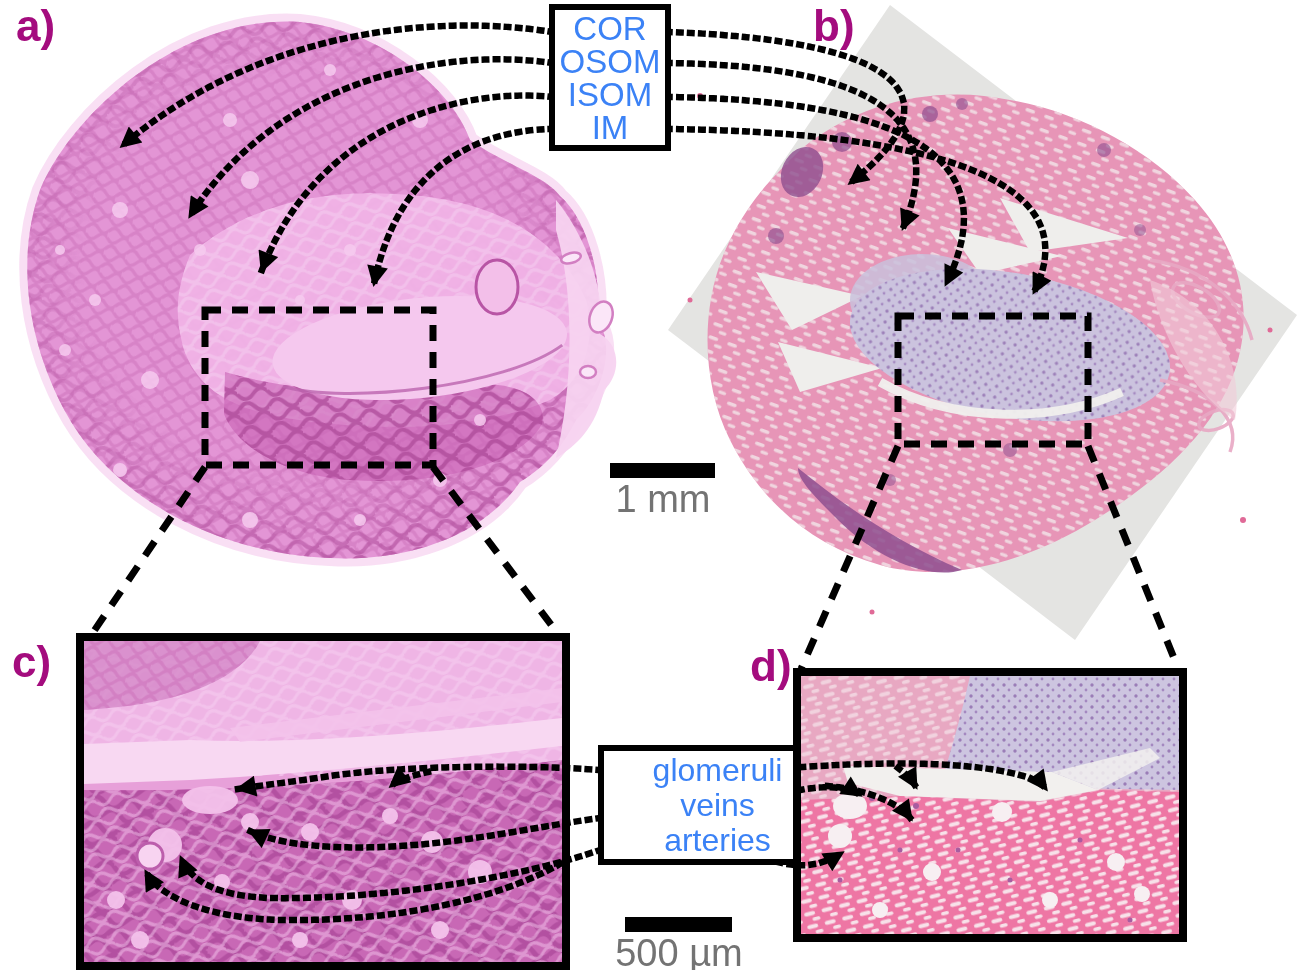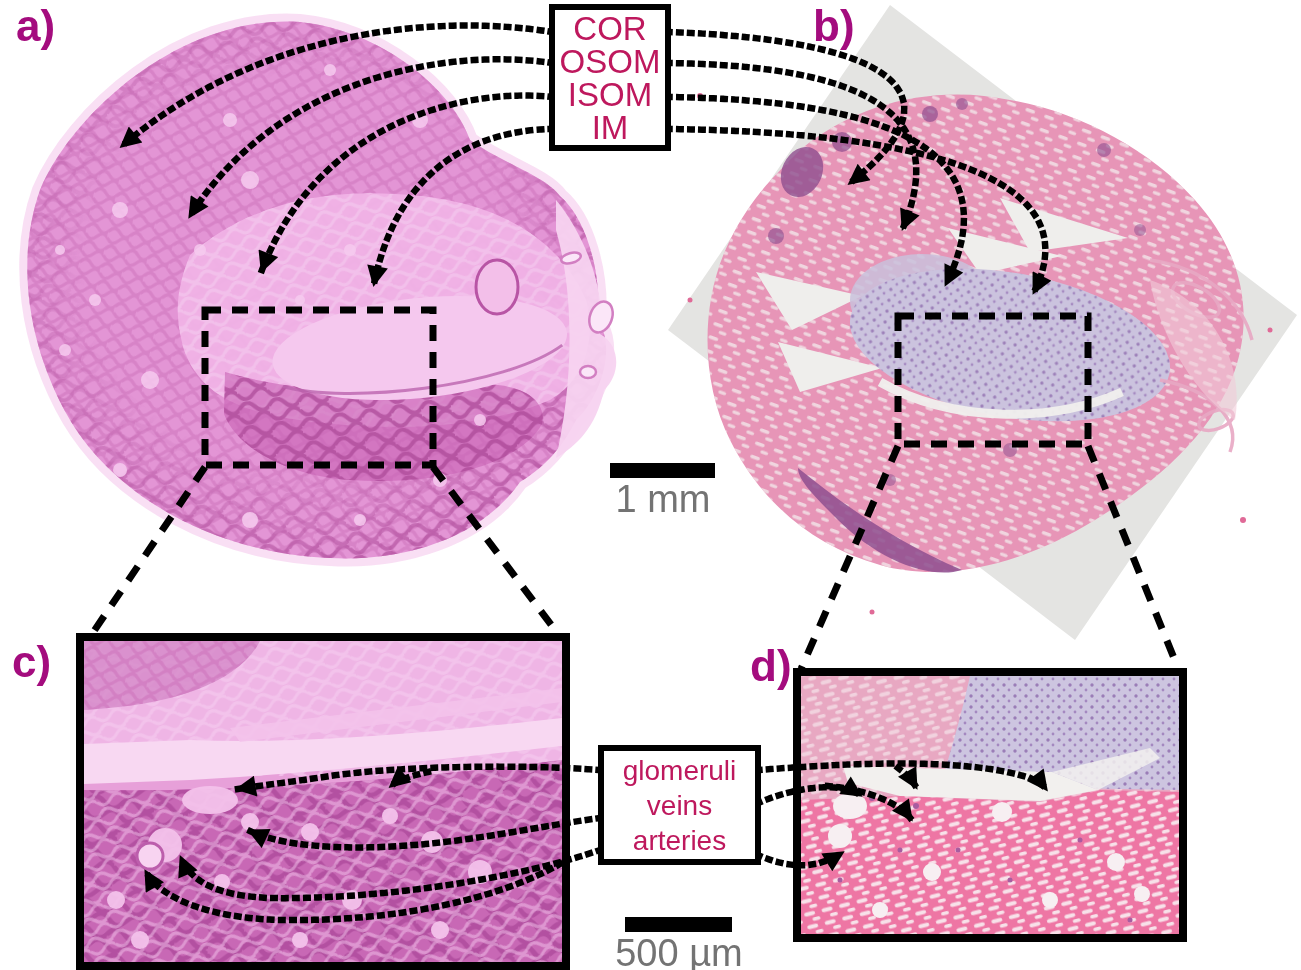--- a/index.html
+++ b/index.html
@@ -9,24 +9,24 @@
   }
   .layer{position:absolute;left:0;top:0;width:1301px;height:970px;}
   .artwork{z-index:1;}
   .overlay{z-index:4;pointer-events:none;}
   .panel-letter{
     position:absolute;z-index:6;font-size:44px;font-weight:bold;line-height:1;
   }
   .labelbox{
     position:absolute;z-index:6;background:#ffffff;border:6px solid #000;
     display:flex;flex-direction:column;justify-content:center;align-items:center;
-    text-align:center;color:#be185d;
+    text-align:center;color:#3b82f6;
   }
   .regions-box{left:549px;top:4px;width:110px;height:135px;font-size:33px;line-height:33px;}
-  .vessels-box{left:598px;top:745px;width:151px;height:108px;font-size:28px;line-height:35px;}
+  .vessels-box{left:598px;top:745px;width:151px;height:108px;font-size:32px;line-height:35px;padding-left:38px;}
   .scalebar{position:absolute;z-index:6;background:#000;}
   .bar-1mm{left:610px;top:463px;width:105px;height:15px;}
   .bar-500um{left:625px;top:917px;width:107px;height:15px;}
   .scalebar-label{
     position:absolute;z-index:6;text-align:center;font-size:38px;color:#737373;line-height:1.1;
   }
   .lbl-1mm{left:598px;top:479px;width:130px;}
   .lbl-500um{left:613px;top:933px;width:132px;}
 </style>
 </head>

